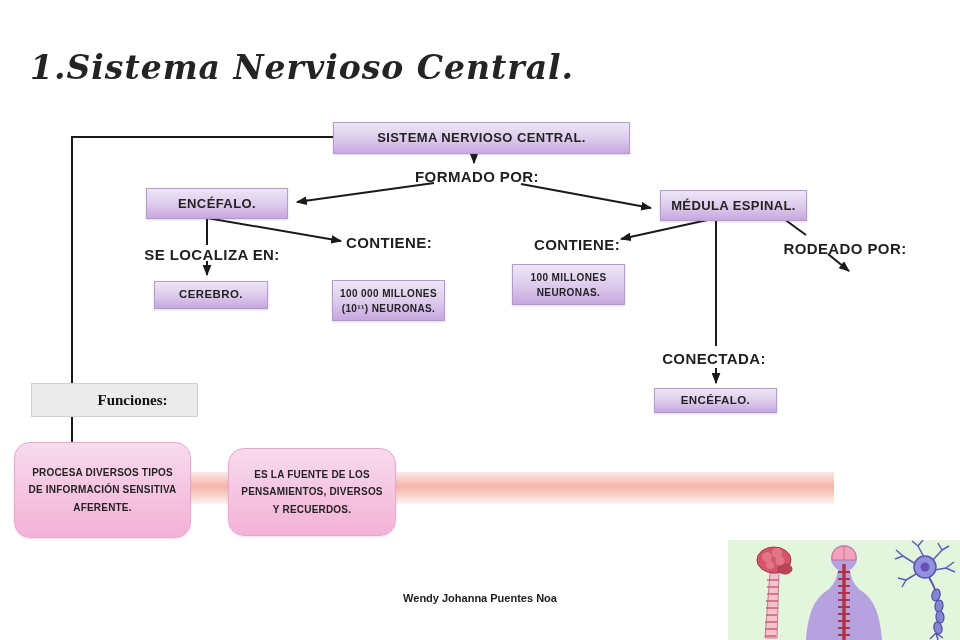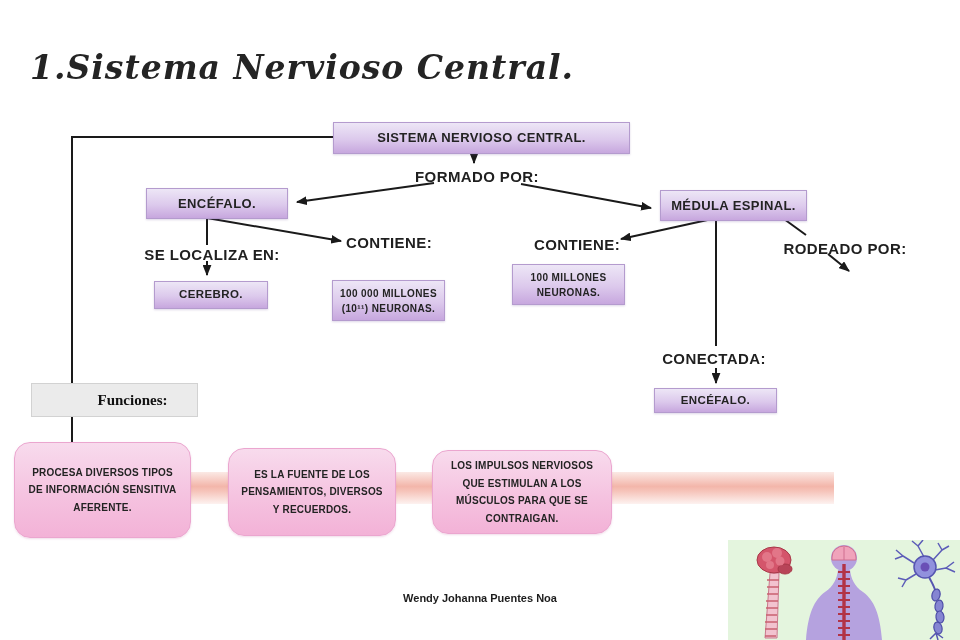--- a/index.html
+++ b/index.html
@@ -101,23 +101,20 @@
   <div class="fun" style="left:31px;top:383px;width:129px;height:32px;padding-left:36px;">
     <span>Funciones:</span>
   </div>
 
   <div class="fbox" style="left:14px;top:442px;width:177px;height:96px;">
     <span class="t">PROCESA DIVERSOS TIPOS DE INFORMACIÓN SENSITIVA AFERENTE.</span>
   </div>
   <div class="fbox" style="left:228px;top:448px;width:168px;height:88px;">
     <span class="t">ES LA FUENTE DE LOS PENSAMIENTOS, DIVERSOS Y RECUERDOS.</span>
   </div>
-  <div class="fbox" style="left:432px;top:450px;width:180px;height:84px;">
-    <span class="t">LOS IMPULSOS NERVIOSOS QUE ESTIMULAN A LOS MÚSCULOS PARA QUE SE CONTRAIGAN.</span>
-  </div>
 
   <svg class="illus" width="232" height="100" viewBox="0 0 232 100">
     <rect width="232" height="100" fill="#e4f5de"></rect>
 
     <g>
       <path d="M42,33 L37,98 L49,98 L51,33 Z" fill="#f2c3cf" stroke="#c9798d" stroke-width="1"></path>
       <g stroke="#c9606f" stroke-width="1.5">
         <line x1="39" y1="40" x2="51" y2="40"></line>
           <line x1="39" y1="47" x2="51" y2="47"></line>
         <line x1="39" y1="54" x2="50" y2="54"></line>

